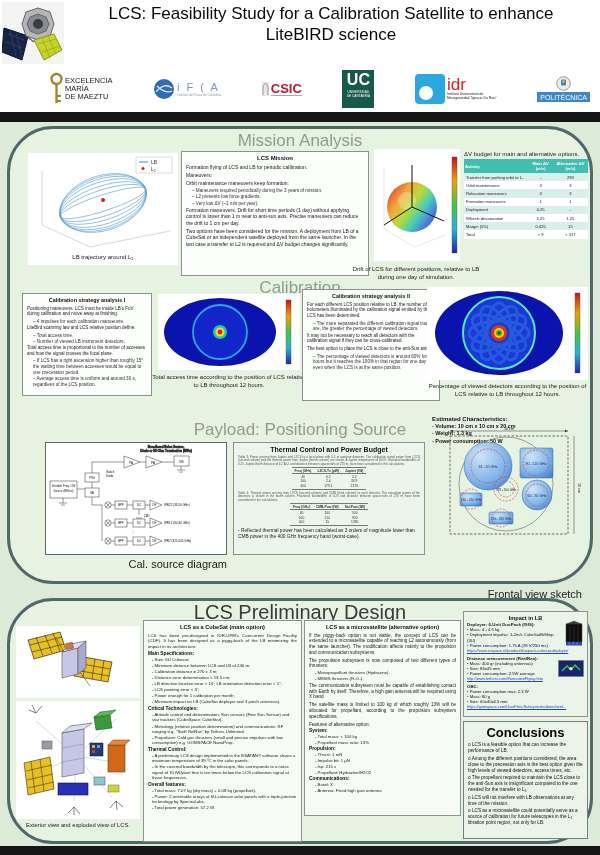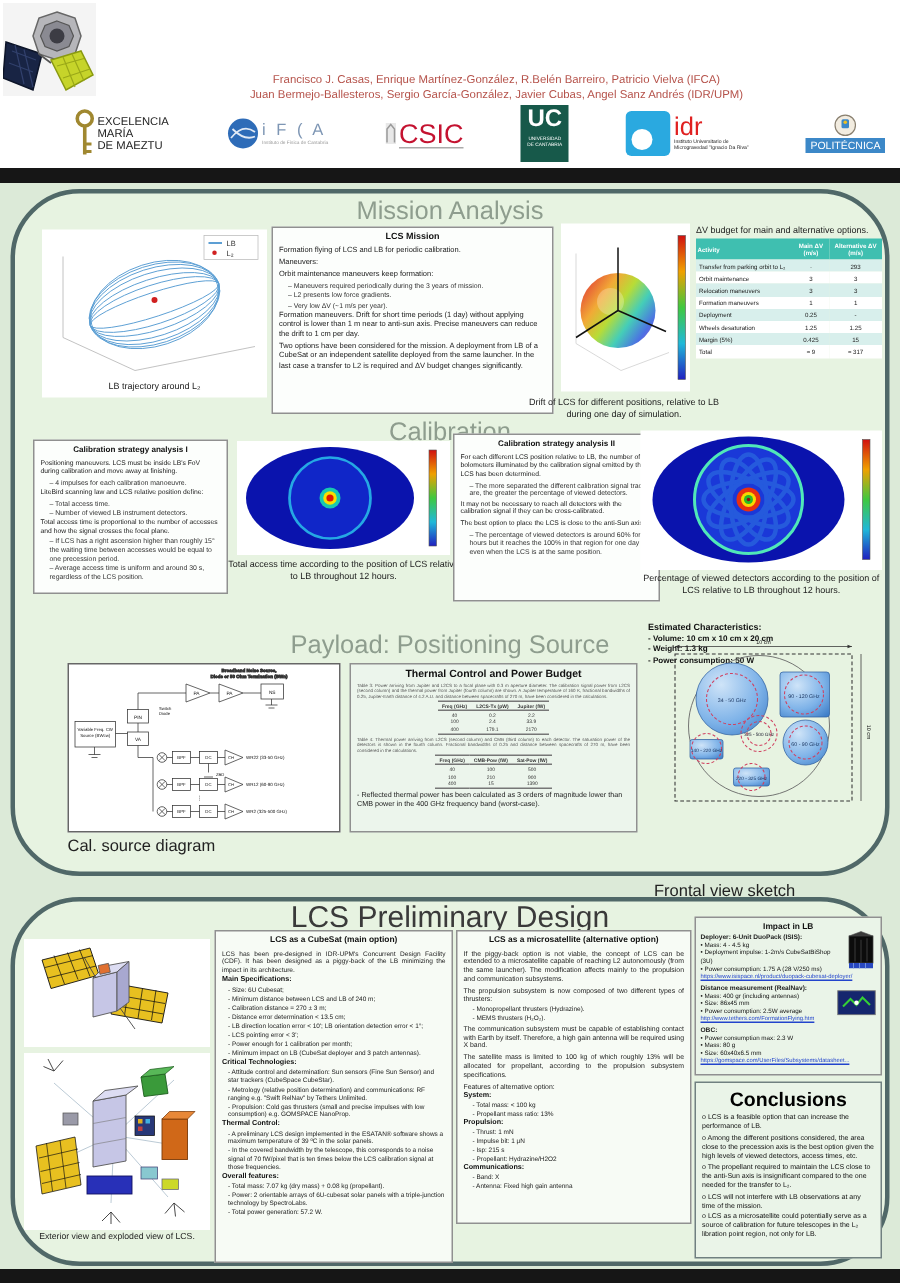--- a/index.html
+++ b/index.html
@@ -7,36 +7,36 @@
 body{font-family:"Liberation Sans",sans-serif;background:#dcead8;position:relative;font-size:5px;color:#222}
 .abs{position:absolute}
 .header{position:absolute;left:0;top:0;width:600px;height:112px;background:#fff}
 .title{position:absolute;left:66px;top:3px;width:530px;text-align:center;font-size:17px;color:#0a0a0a;line-height:1.25}
 .authors{position:absolute;left:66px;top:48px;width:530px;text-align:center;font-size:7.6px;color:#b5524a;line-height:1.35}
 .logos{position:absolute;left:50px;top:68px;width:540px;height:42px;display:flex;align-items:center;justify-content:space-between}
 .logo{display:flex;align-items:center;gap:2px}
 .maeztu-text{font-family:Liberation Sans, sans-serif;font-size:7.5px;color:#222;line-height:1.1}
 .ifca-text{font-size:11px;color:#7e96b4;letter-spacing:2px}
 .ifca-sub{font-size:3.2px;color:#999}
-.csic-word{font-size:18px;font-weight:normal;color:#c41230;border-bottom:1px solid #aaa;line-height:1}
+.csic-word{font-size:13px;font-weight:bold;color:#c41230;border-bottom:1px solid #aaa;line-height:1}
 .ucbox{width:32px;height:38px;background:#17594a;color:#fff;text-align:center;padding-top:2px}
 .ucbox .big{font-size:16px;font-weight:bold;line-height:1}
 .ucbox .small{font-size:3.2px;line-height:1.2;margin-top:3px}
 .idr-word{font-size:17px;font-weight:normal;color:#e02020;line-height:.8}
 .idr-sub{font-size:3.4px;color:#222;line-height:1.25}
 .upm{display:flex;flex-direction:column;align-items:center}
 .upmbox{background:#3c88c8;color:#fff;font-size:7px;padding:1.5px 3px;margin-top:1px}
 .darkbar{position:absolute;left:0;width:600px;background:#161616}
 .panel{position:absolute;left:7px;width:586px;background:#e7f3e1;border:3.5px solid #506868;border-radius:46px}
 .sec-title{position:absolute;left:0;width:600px;text-align:center;color:#8e9d8e;font-size:17px}
 .wbox{position:absolute;background:#fcfefc;border:1px solid #909090;padding:3px 4px;overflow:hidden}
 .wbox h4{font-size:6px;text-align:center;margin-bottom:2.5px;font-weight:bold;color:#111}
 .fig{position:absolute;background:#fff;overflow:hidden}
 .cap{position:absolute;font-size:6px;color:#222;text-align:center;line-height:1.3}
-.bigcap{position:absolute;font-size:11px;color:#222;text-align:left}
+.bigcap{position:absolute;font-size:11px;color:#222;text-align:right}
 ul{list-style:none}
 .plain{font-size:5px;line-height:1.28;color:#1a1a1a}
 .plain li{margin-bottom:1.8px}
 .plain li.sub{padding-left:6px;margin-bottom:.4px;font-size:4.6px;color:#333}
 .dense{font-size:4.3px;line-height:1.22;color:#1a1a1a}
 .dense li{margin-bottom:.8px}
 h5.lead{font-size:4.8px;font-weight:bold;margin:2px 0 .8px 0;color:#111}
 .para{font-size:4.6px;line-height:1.25;margin-bottom:2.2px;text-align:justify}
 .dvtitle{font-size:6px;color:#222;margin-bottom:2px}
 table.dv{width:100%;border-collapse:collapse;font-size:4.1px}
@@ -71,23 +71,23 @@
     <rect x="0" y="0" width="62" height="62" fill="#f4f4f4"></rect>
     <polygon points="2,26 26,34 20,58 0,50" fill="#182444" stroke="#0c1428" stroke-width="1"></polygon>
     <path d="M6,32 L22,38 M4,40 L20,46 M8,28 L14,54 M14,31 L20,56" stroke="#31406c" stroke-width="0.8" fill="none"></path>
     <polygon points="36,6 48,10 52,22 48,34 36,38 24,34 20,22 24,10" fill="#b6b6ba" stroke="#666" stroke-width="1"></polygon>
     <polygon points="36,12 44,15 47,22 44,29 36,32 28,29 25,22 28,15" fill="#8a8a92" stroke="#555" stroke-width="0.8"></polygon>
     <circle cx="36" cy="22" r="5" fill="#3c3c44"></circle>
     <polygon points="32,38 52,32 60,48 42,58" fill="#c6d42a" stroke="#8a9a10" stroke-width="1"></polygon>
     <path d="M36,42 L54,37 M40,50 L58,44 M40,36 L48,56 M46,34 L54,52" stroke="#9aa818" stroke-width="0.8" fill="none"></path>
     <line x1="24" y1="34" x2="32" y2="40" stroke="#555" stroke-width="1.2"></line>
   </svg>
-  <div class="authors">
-    <div>Francisco J. Casas, Enrique Martínez-González, R.Belén Barreiro, Patricio Vielva (IFCA)</div>
-    <div>Juan Bermejo-Ballesteros, Sergio García-González, Javier Cubas, Angel Sanz Andrés (IDR/UPM)</div>
+  <div class="title">
+    <div>LCS: Feasibility Study for a Calibration Satellite to enhance</div>
+    <div>LiteBIRD science</div>
   </div>
   <div class="logos">
     <div class="logo">
       <svg width="13" height="34" viewBox="0 0 13 34">
         <circle cx="6.5" cy="7" r="5" fill="none" stroke="#a08830" stroke-width="2.4"></circle>
         <line x1="6.5" y1="12" x2="6.5" y2="31" stroke="#a08830" stroke-width="2.4"></line>
         <line x1="6.5" y1="24" x2="11" y2="24" stroke="#a08830" stroke-width="2"></line>
         <line x1="6.5" y1="29" x2="11" y2="29" stroke="#a08830" stroke-width="2"></line>
       </svg>
       <div class="maeztu-text">

